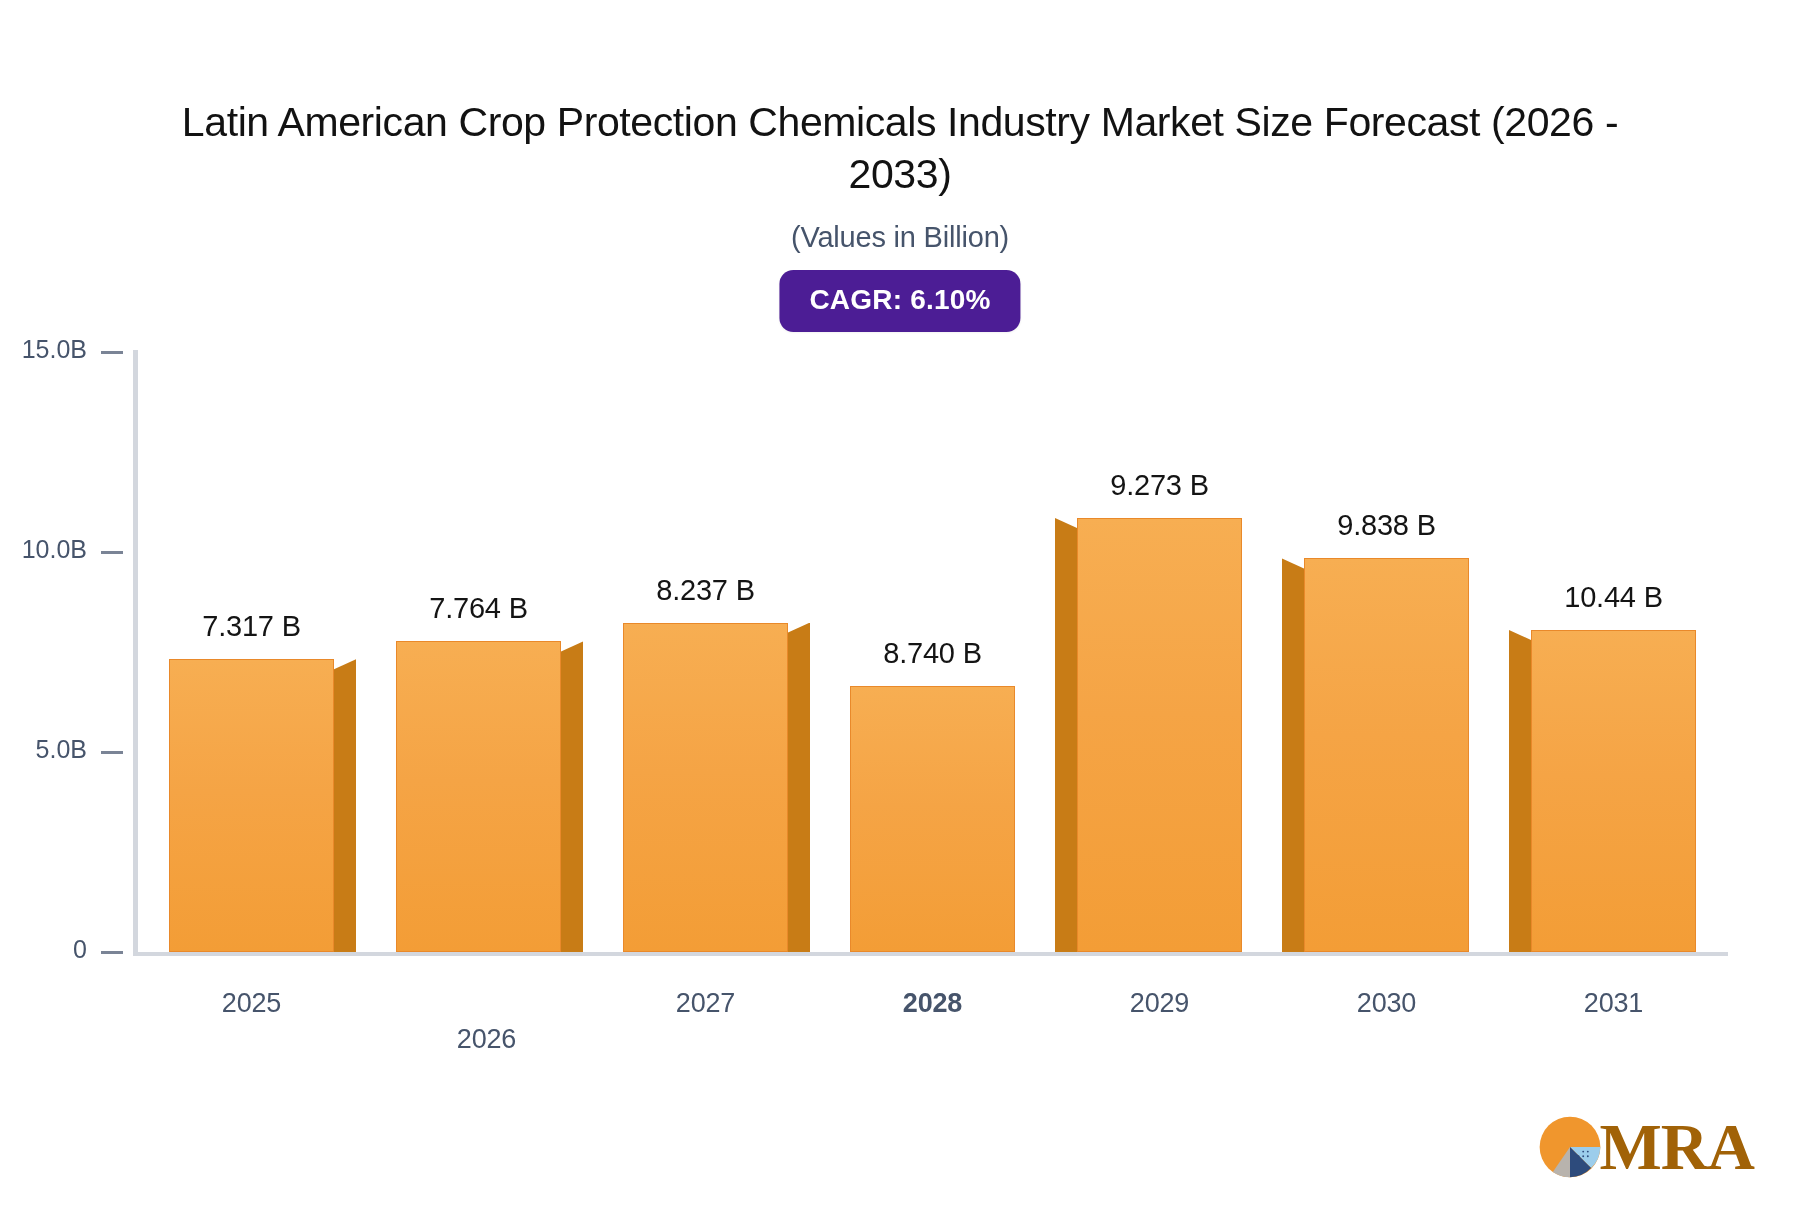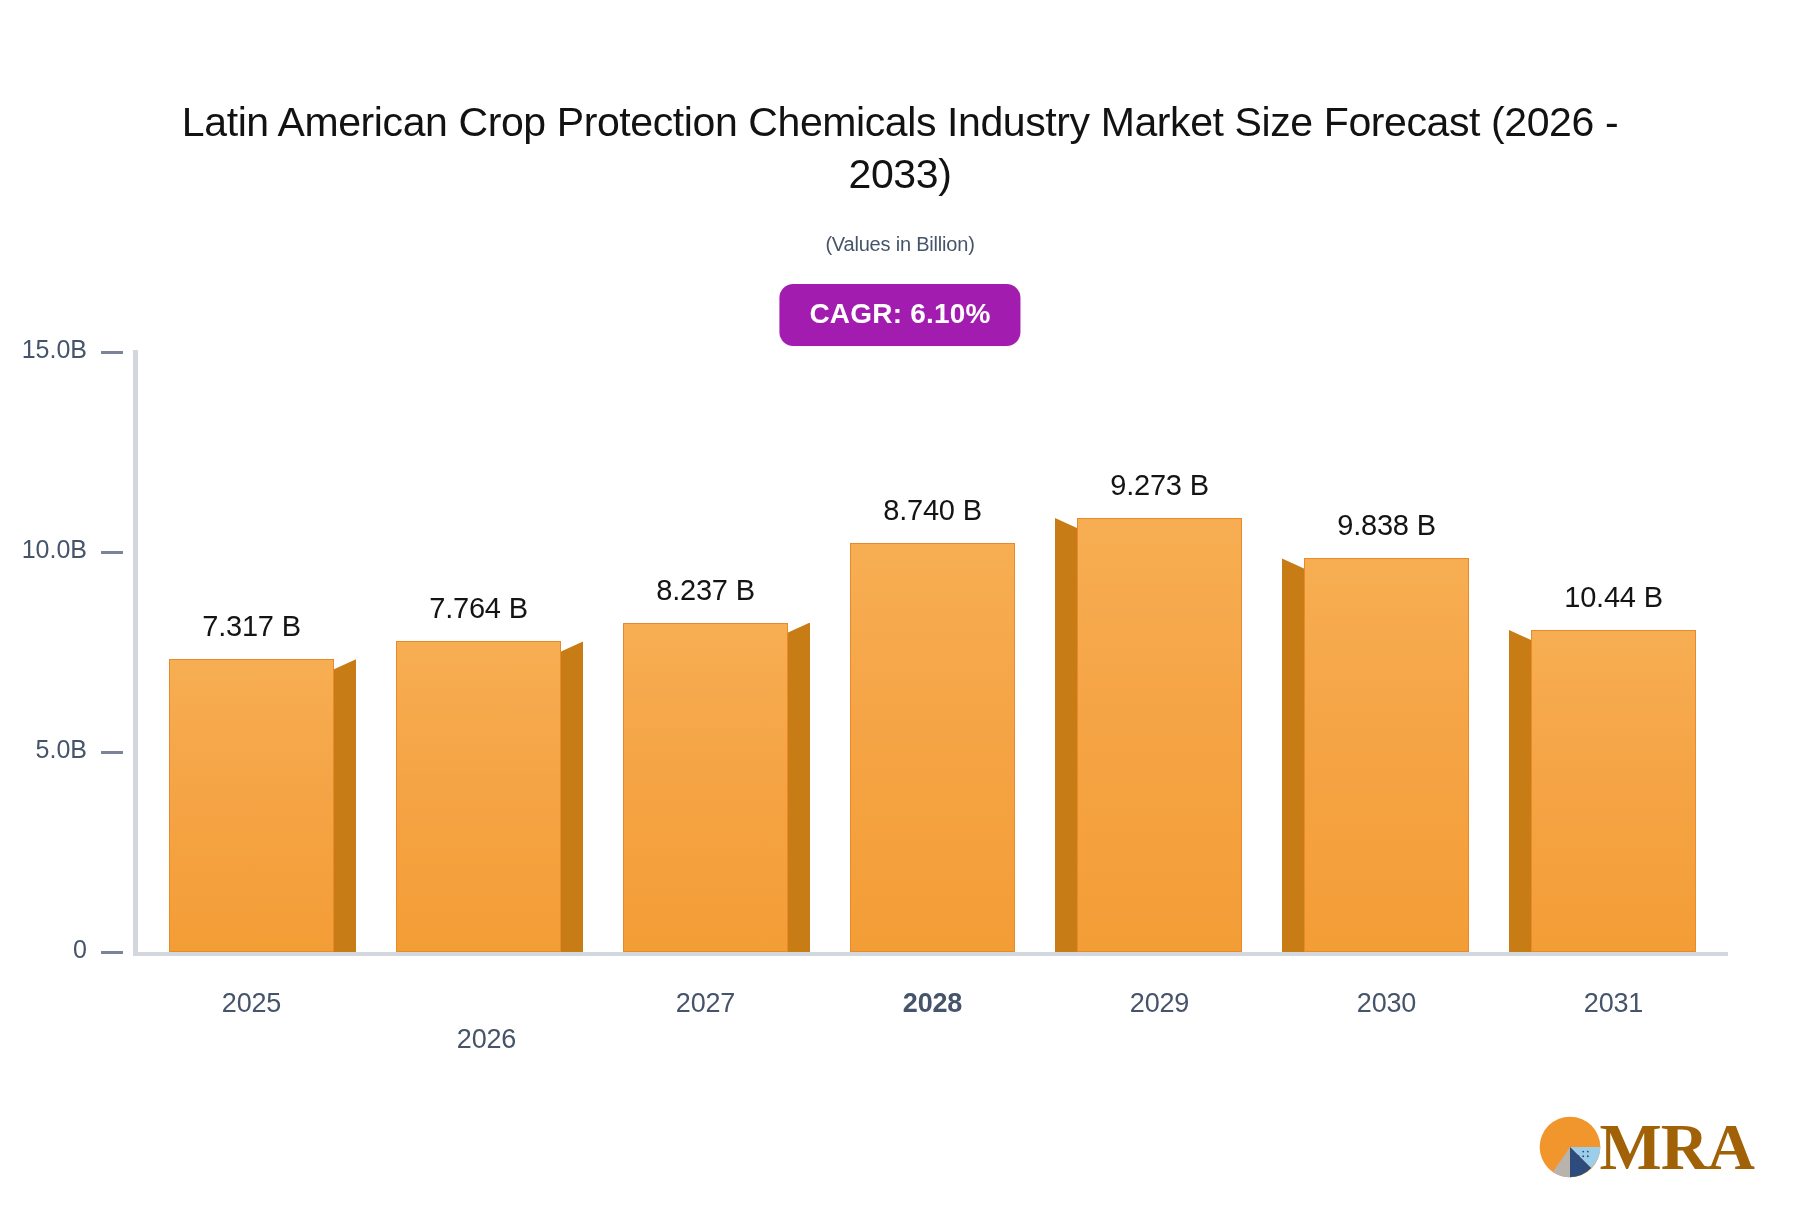--- a/index.html
+++ b/index.html
@@ -32,38 +32,38 @@
     margin: 0;
     padding: 0 180px;
     font-size: 41px;
     font-weight: normal;
     color: #121212;
     line-height: 1.28;
     letter-spacing: -0.4px;
     padding-top: 96px;
   }
   .chart-subtitle {
-    margin: 16px;
+    margin: 4px;
     padding-top: 16px;
-    font-size: 20px;
+    font-size: 29px;
     font-weight: 400;
     color: #46546b;
     letter-spacing: -0.2px;
   }
   .cagr-badge-wrap {
     position: relative;
     width: 100%;
     height: 0;
   }
   .cagr-badge {
     position: absolute;
     left: 50%;
     transform: translateX(-50%);
     top: 12px;
-    background: #a21caf;
+    background: #4c1d95;
     color: #ffffff;
     font-size: 28px;
     font-weight: bold;
     letter-spacing: 0.2px;
     border-radius: 14px;
     padding: 14px 30px 16px 30px;
     white-space: nowrap;
     box-shadow: 0 1px 2px rgba(0,0,0,0.05);
   }
 
@@ -276,21 +276,21 @@
         <div class="x-label" style="left: 235px; margin-top: 36px;">2026</div>
         <div class="bar-slot" style="left: 454px;">
           <div class="bar3d" style="height: 329.48px; left: 31px;">
             <div class="bar-front"></div>
             <div class="bar-side-right"></div>
             <div class="bar-value">8.237 B</div>
           </div>
         </div>
         <div class="x-label" style="left: 454px;">2027</div>
         <div class="bar-slot" style="left: 681px;">
-          <div class="bar3d" style="height: 409px; left: 31px;">
+          <div class="bar3d" style="height: 266px; left: 31px;">
             <div class="bar-front"></div>
             <div class="bar-value">8.740 B</div>
           </div>
         </div>
         <div class="x-label" style="left: 681px; font-weight: bold;">2028</div>
         <div class="bar-slot" style="left: 908px;">
           <div class="bar3d" style="height: 434px; left: 31px;">
             <div class="bar-front"></div>
             <div class="bar-side-left"></div>
             <div class="bar-value">9.273 B</div>

